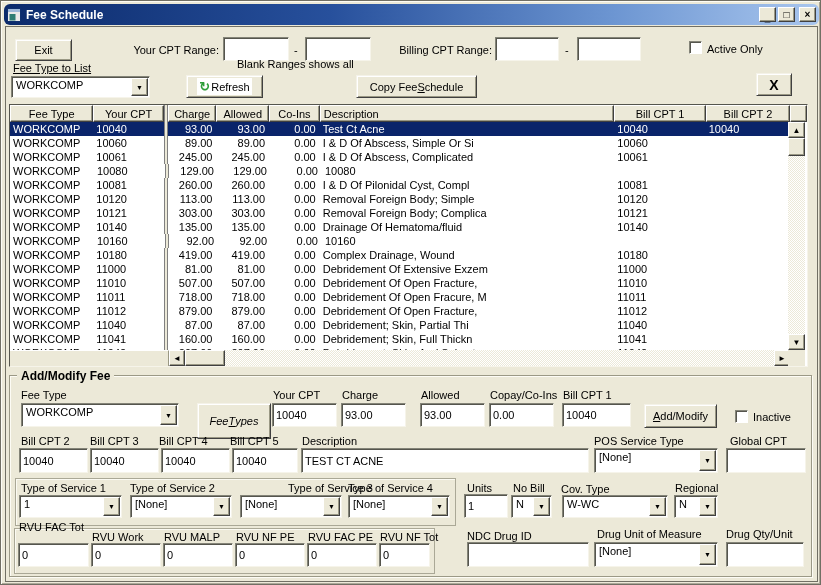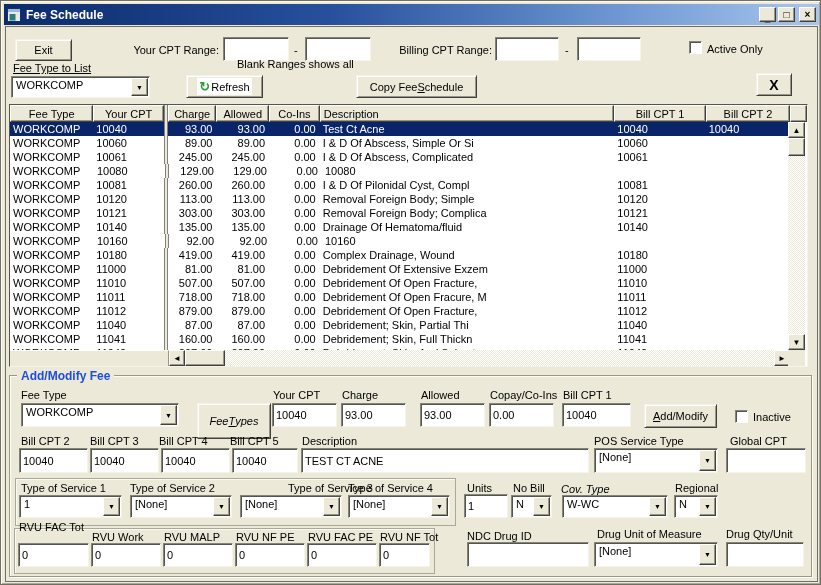--- a/index.html
+++ b/index.html
@@ -3,21 +3,21 @@
 <meta charset="utf-8">
 <style>
   * { box-sizing: border-box; }
   html,body { margin:0; padding:0; background:#c0c0c0; }
   body { font-family:"Liberation Sans", sans-serif; }
   .win { position:relative; width:821px; height:585px; background:#ece9d8;
          border:1px solid #716f64; box-shadow: inset 1px 1px 0 #fdfcf5, inset -1px -1px 0 #aca899;
          overflow:hidden; }
   .titlebar { position:absolute; left:3px; top:3px; width:815px; height:21px;
               background:linear-gradient(90deg,#0b2a6b 0%, #27509c 40%, #6d96d2 75%, #a9c6ee 100%);
-              display:flex; align-items:center; padding:0 3px; }
+              display:flex; align-items:center; padding:0 3px;border-radius:6px; }
   .title-text { color:#fff; font-weight:bold; font-size:12px; margin-left:5px; }
   .tb-btns { margin-left:auto; display:flex; gap:2px; align-items:center; }
   .tb-btn { width:17px; height:15px; background:#ece9d8; border:1px solid; border-color:#fff #404040 #404040 #fff;
             box-shadow: inset -1px -1px 0 #9a9884; font-size:10px; line-height:10px; font-weight:bold; color:#000;
             display:flex; align-items:center; justify-content:center; }
   .tb-btn.min span { transform:translateY(3px); }
   .tb-close { margin-left:2px; }
   .client-frame { position:absolute; left:4px; top:25px; width:813px; height:556px;
                   border:1px solid #716f64; background:#ece9d8; }
   .lbl { position:absolute; font-size:11px; color:#000; white-space:nowrap; }
@@ -66,21 +66,21 @@
   .vscroll .sb-thumb { height:18px; width:17px; }
   .hscroll { position:absolute; left:0; bottom:0; width:780px; height:16px; display:flex; }
   .hscroll .sb-btn { width:16px; height:16px; }
   .hscroll .sb-thumb { width:40px; height:16px; }
   .h-filler { width:159px; background:#ece9d8; border-right:1px solid #9a9884; border-top:1px solid #fff; flex:0 0 auto; }
   .corner { position:absolute; right:2px; bottom:0; width:17px; height:16px; background:#ece9d8; }
   
   .groupbox { position:absolute; left:8px; top:374px; width:803px; height:202px;
               border:1px solid #9b9986; box-shadow: inset 1px 1px 0 #fdfcf5, 1px 1px 0 #fdfcf5; }
   .group-title { position:absolute; left:16px; top:368px; background:#ece9d8; padding:0 4px;
-                 color:#1d4ed8; font-weight:bold; font-size:12px; }
+                 color:#000000; font-weight:bold; font-size:12px; }
   .etched { position:absolute; border:1px solid #aaa896; box-shadow: inset 1px 1px 0 #fbfaf2; }
 </style>
 </head>
 <body>
 
 <div class="win">
 
   <div class="titlebar">
     <svg width="14" height="14">
       <rect x="0.5" y="0.5" width="13" height="13" fill="#e9e9e9" stroke="#10306e"></rect>
@@ -446,21 +446,21 @@
       </span>
   </div>
   <input class="field" style="left: 725px; top: 447px; width: 80px; height: 25px;" value="">
 
   <div class="lbl" style="left:20px;top:481px;">Type of Service 1</div>
   <div class="lbl" style="left:129px;top:481px;">Type of Service 2</div>
   <div class="lbl" style="left:239px;top:481px;margin-left:48px;">Type of Service 3</div>
   <div class="lbl" style="left:347px;top:481px;">Type of Service 4</div>
   <div class="lbl" style="left:466px;top:481px;">Units</div>
   <div class="lbl" style="left:512px;top:481px;">No Bill</div>
-  <div class="lbl" style="left:560px;top:482px;font-style:italic;">Cov. Type</div>
+  <div class="lbl" style="left:560px;top:482px;">Cov. Type</div>
   <div class="lbl" style="left:674px;top:481px;">Regional</div>
 
   <div class="combo" style="left:18px;top:494px;width:103px;height:23px;">
     <span class="combo-text">1</span>
     <span class="combo-btn">
         <span>▼</span>
       </span>
   </div>
   <div class="combo" style="left:129px;top:494px;width:102px;height:23px;">
     <span class="combo-text">[None]</span>

